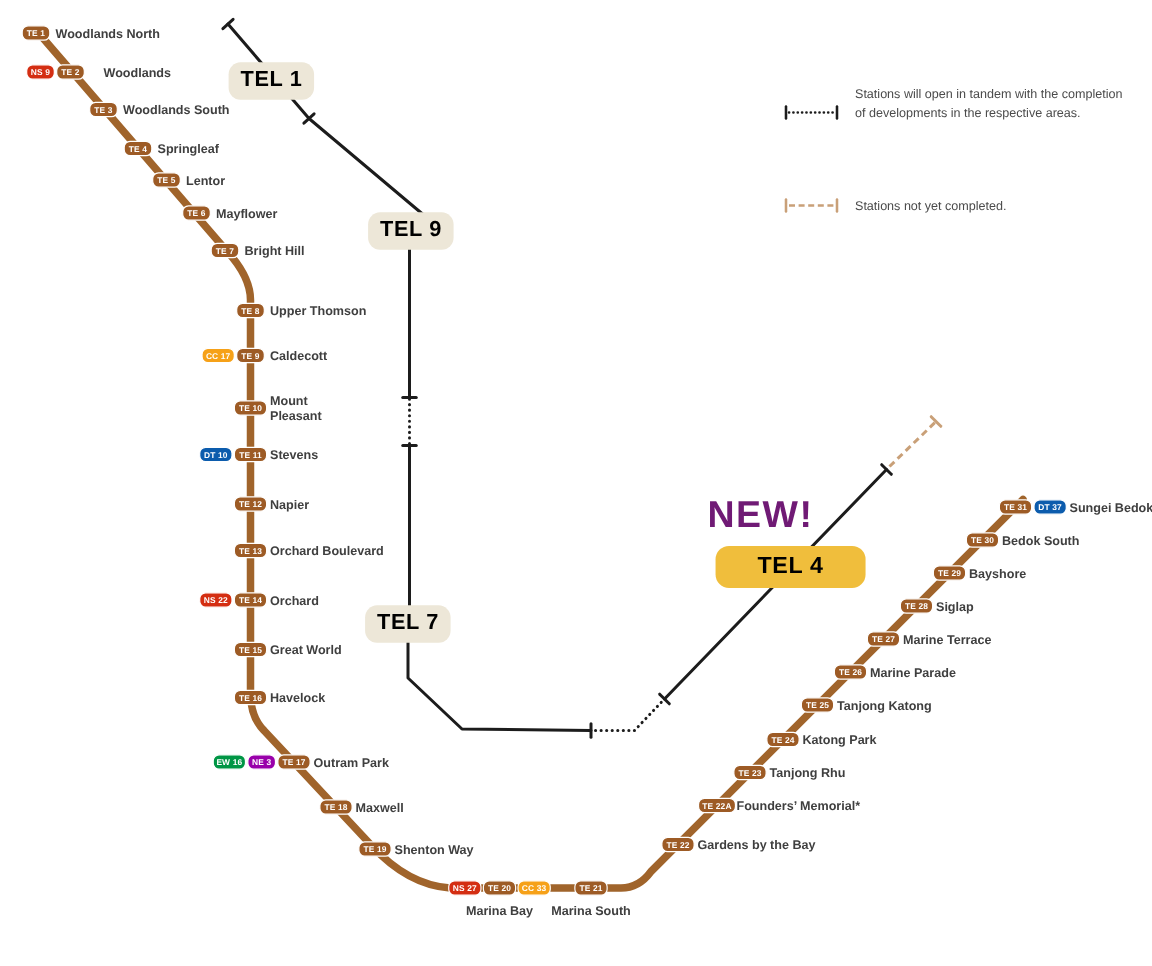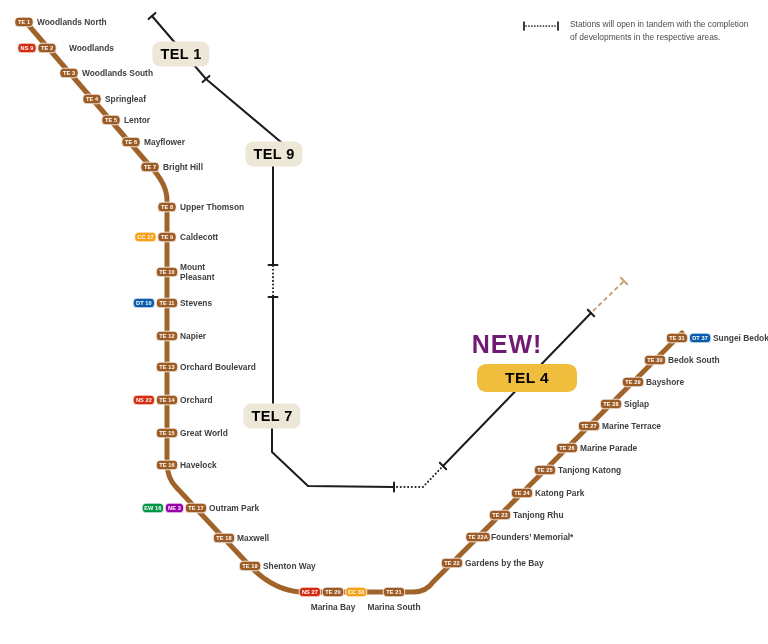--- a/index.html
+++ b/index.html
@@ -11,21 +11,21 @@
   .tel-line{stroke:#A0642B;stroke-width:5;fill:none;stroke-linejoin:round;stroke-linecap:round;}
   .bracket{stroke:#1c1c1c;stroke-width:2;fill:none;stroke-linecap:round;stroke-linejoin:round;}
   .dotted{stroke-dasharray:0.1 3.6;stroke-linecap:round;}
   .tan-dash{stroke:#C9A078;stroke-width:2;fill:none;stroke-dasharray:4.5 3;stroke-linecap:butt;}
   .tan-solid{stroke:#C9A078;stroke-width:2;stroke-linecap:round;}
   .badge-text{font:bold 5.6px "Liberation Sans",sans-serif;fill:#ffffff;text-anchor:middle;letter-spacing:.1px;}
   .st-label{font:bold 8.4px "Liberation Sans",sans-serif;fill:#3f3f3f;}
 
   
   .legend{position:absolute;left:521px;top:18px;display:flex;flex-direction:column;gap:10px;}
-  .legend-row{display:flex;gap:9px;align-items:flex-start;}
+  .legend-row{display:flex;gap:9px;align-items:flex-end;margin-top:38px;}
   .lsym{flex:0 0 auto;margin-top:2px;}
   .ltext{font-size:8.4px;color:#4b4b4b;line-height:12.5px;}
 
   
   .telbox{position:absolute;transform:translate(-50%,-50%);background:#EDE7D8;border-radius:8px;
           padding:3px 8px;font-size:14.5px;font-weight:bold;color:#000000;line-height:1.3;
           letter-spacing:.4px;white-space:nowrap;}
   .telbox.gold{background:#F0BE3C;border-radius:9px;padding:4px 28px;font-size:15.5px;}
   .newtag{position:absolute;transform:translate(-50%,-50%);font-size:25px;font-weight:bold;
           color:#701a75;letter-spacing:1px;white-space:nowrap;}
@@ -247,20 +247,30 @@
       <svg class="lsym" width="40" height="12" viewBox="0 0 40 12">
         <path d="M 3 2 L 3 10" stroke="#1c1c1c" stroke-width="1.7" stroke-linecap="round"></path>
         <path d="M 37 2 L 37 10" stroke="#1c1c1c" stroke-width="1.7" stroke-linecap="round"></path>
         <path d="M 5 6 L 35 6" stroke="#1c1c1c" stroke-width="1.7" stroke-linecap="round" stroke-dasharray="0.1 2.8"></path>
       </svg>
       <div class="ltext">
         <span>Stations will open in tandem with the completion</span><br>
         <span>of developments in the respective areas.</span>
       </div>
     </div>
+    <div class="legend-row">
+      <svg class="lsym" width="40" height="12" viewBox="0 0 40 12">
+        <path d="M 3 2 L 3 10" stroke="#C9A078" stroke-width="1.7" stroke-linecap="round"></path>
+        <path d="M 37 2 L 37 10" stroke="#C9A078" stroke-width="1.7" stroke-linecap="round"></path>
+        <path d="M 5 6 L 35 6" stroke="#C9A078" stroke-width="1.7" stroke-dasharray="4 2.4"></path>
+      </svg>
+      <div class="ltext">
+        <span>Stations not yet completed.</span>
+      </div>
+    </div>
   </div>
 
   <div class="telbox" style="left:181px;top:54px">TEL 1</div>
   <div class="telbox" style="left:274px;top:154px">TEL 9</div>
   <div class="telbox" style="left:272px;top:416px">TEL 7</div>
   <div class="telbox gold" style="left:527px;top:378px">TEL 4</div>
   <div class="newtag" style="left:507px;top:344px">NEW!</div>
 
 </div>
 

